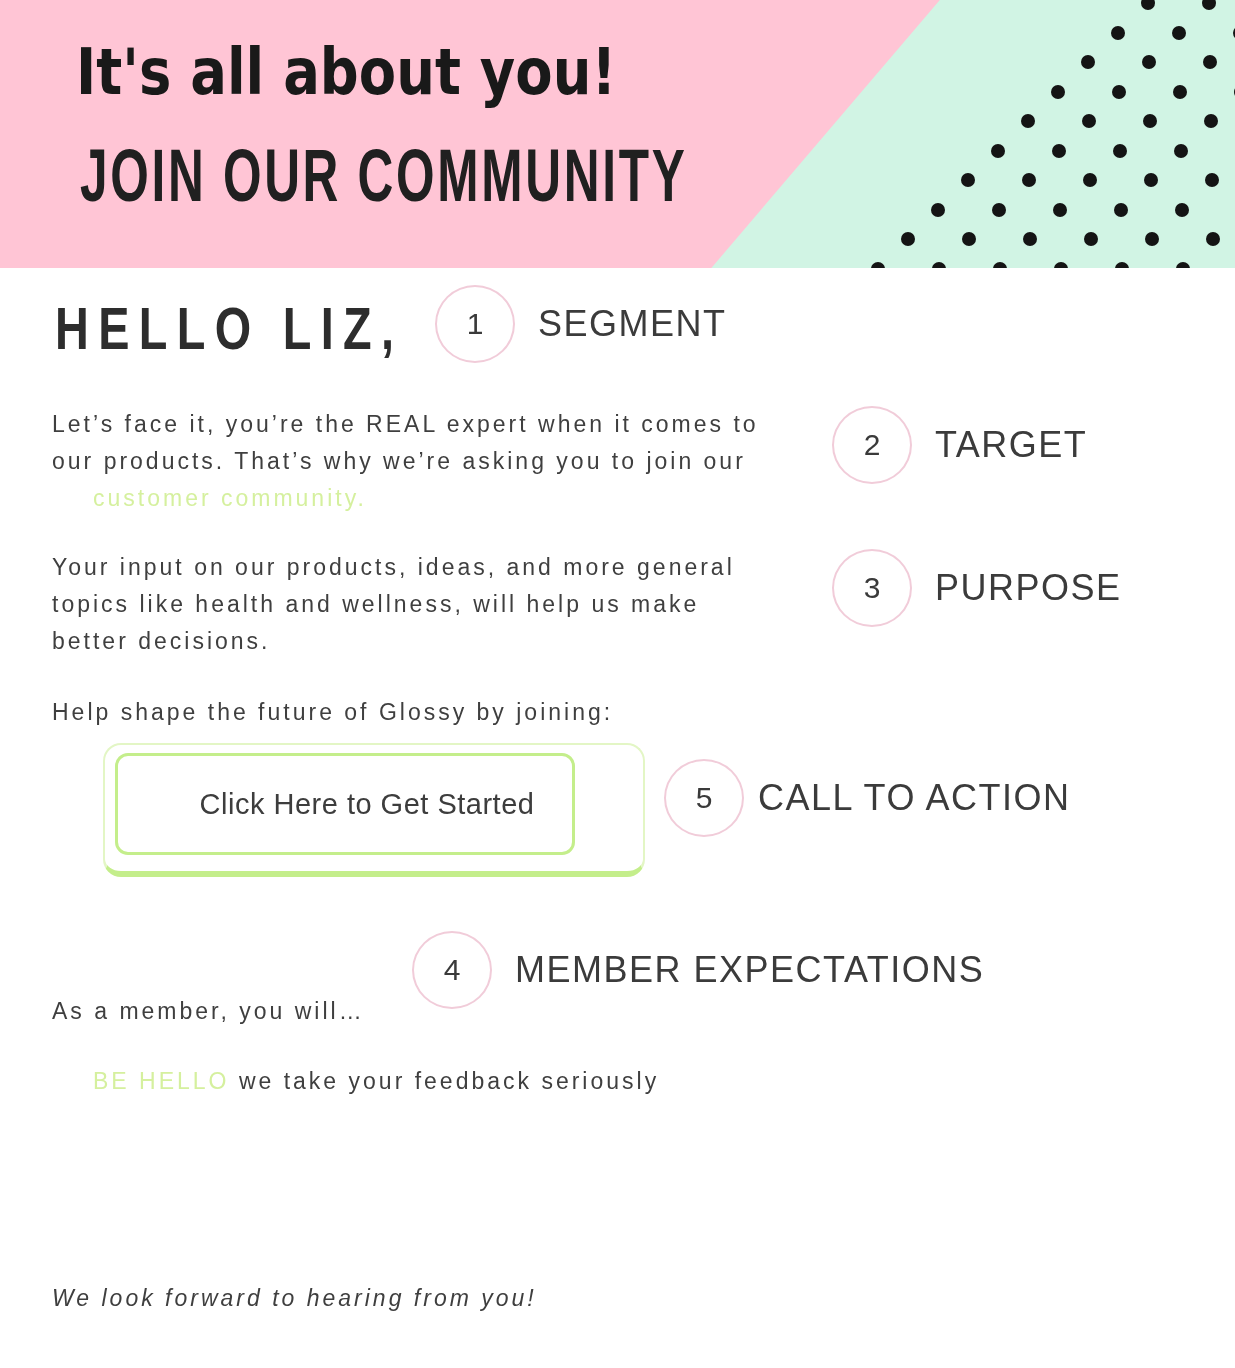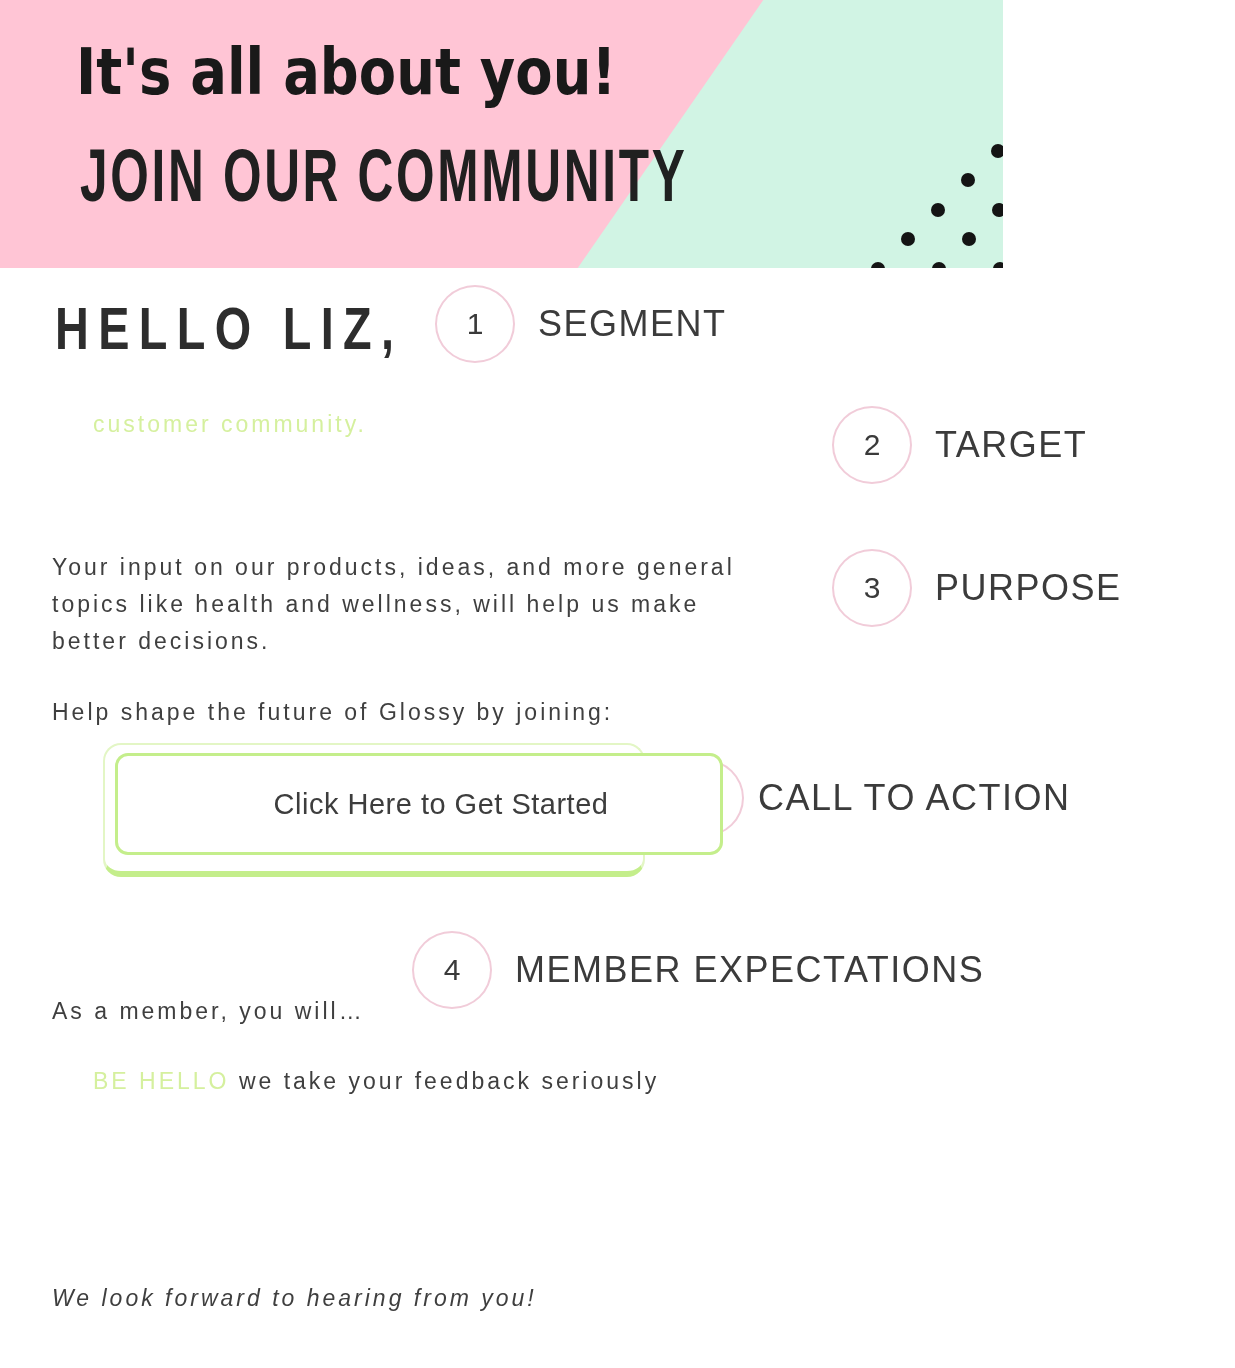--- a/index.html
+++ b/index.html
@@ -1,20 +1,20 @@
 <!DOCTYPE html>
 <html style="--pink: #ffc5d5; --mint: #d1f4e4; --highlight: #d5f09e; --button_border: #c4ee8b; --button_outer: #e3f6c5; --circle_border: #f1ccd9; --dot: #141414;"><head>
 <meta charset="utf-8">
 <style>
   html,body{margin:0;padding:0;background:#ffffff;}
   .page{position:relative;width:1235px;height:1368px;background:#fff;overflow:hidden;
         font-family:"Liberation Sans",sans-serif;color:#3f3f3f;}
 
   
-  .banner{position:absolute;left:0;top:0;width:1003px;height:268px;
+  .banner{position:absolute;left:0;top:0;width:1235px;height:268px;
           background:var(--pink);overflow:hidden;}
   .mint{position:absolute;inset:0;background:var(--mint);
         clip-path:polygon(76.1% 0,100% 0,100% 100%,57.6% 100%);}
   .dot{position:absolute;width:14px;height:14px;border-radius:50%;background:var(--dot);}
   .banner-title{position:absolute;left:76px;top:36px;font-family:"DejaVu Sans",sans-serif;
                 font-weight:bold;font-size:64px;line-height:72px;color:#191919;
                 transform:scaleX(0.85);transform-origin:left top;white-space:nowrap;}
   .banner-subtitle{position:absolute;left:80px;top:136px;font-weight:bold;font-size:74px;
                    line-height:80px;letter-spacing:4px;color:#202020;
                    transform:scaleX(0.67);transform-origin:left top;white-space:nowrap;}
@@ -48,21 +48,21 @@
   .member-intro{top:993px;}
   .be-heard{top:1063px;}
   .be-know{top:1136px;}
   .closing{top:1280px;font-style:italic;}
   .hl{color:var(--highlight);margin-left:41px;}
 
   
   .cta-outer{position:absolute;left:103px;top:743px;width:542px;height:134px;
              box-sizing:border-box;border:2px solid var(--button_outer);
              border-bottom:6px solid var(--button_border);border-radius:18px;}
-  .cta-button{position:absolute;left:115px;top:753px;width:608px;height:102px;
+  .cta-button{position:absolute;left:115px;top:753px;width:460px;height:102px;
               box-sizing:border-box;background:#ffffff;
               border:3px solid var(--button_border);border-radius:13px;
               display:flex;align-items:center;justify-content:center;
               font-size:29px;letter-spacing:0.5px;color:#3d3d3d;cursor:pointer;padding-left:44px;}
 </style>
 </head>
 <body>
 
 <div class="page">
 
@@ -132,21 +132,23 @@
   </div>
   <div class="annotation a4">
     <div class="circle">4</div>
     <div class="ann-label">MEMBER EXPECTATIONS</div>
   </div>
   <div class="annotation a5">
     <div class="circle">5</div>
     <div class="ann-label">CALL TO ACTION</div>
   </div>
 
-  <div class="para p1"><span class="hl">customer community.</span></div>
+  <div class="para p1"><span>Let’s face it, you’re the REAL expert when it comes to
+our products. That’s why we’re asking you to join our
+</span><span class="hl">customer community.</span></div>
 
   <div class="para p2">Your input on our products, ideas, and more general
 topics like health and wellness, will help us make
 better decisions.</div>
 
   <div class="para p3">Help shape the future of Glossy by joining:</div>
 
   <div class="cta-outer"></div>
   <div class="cta-button">Click Here to Get Started</div>
 

